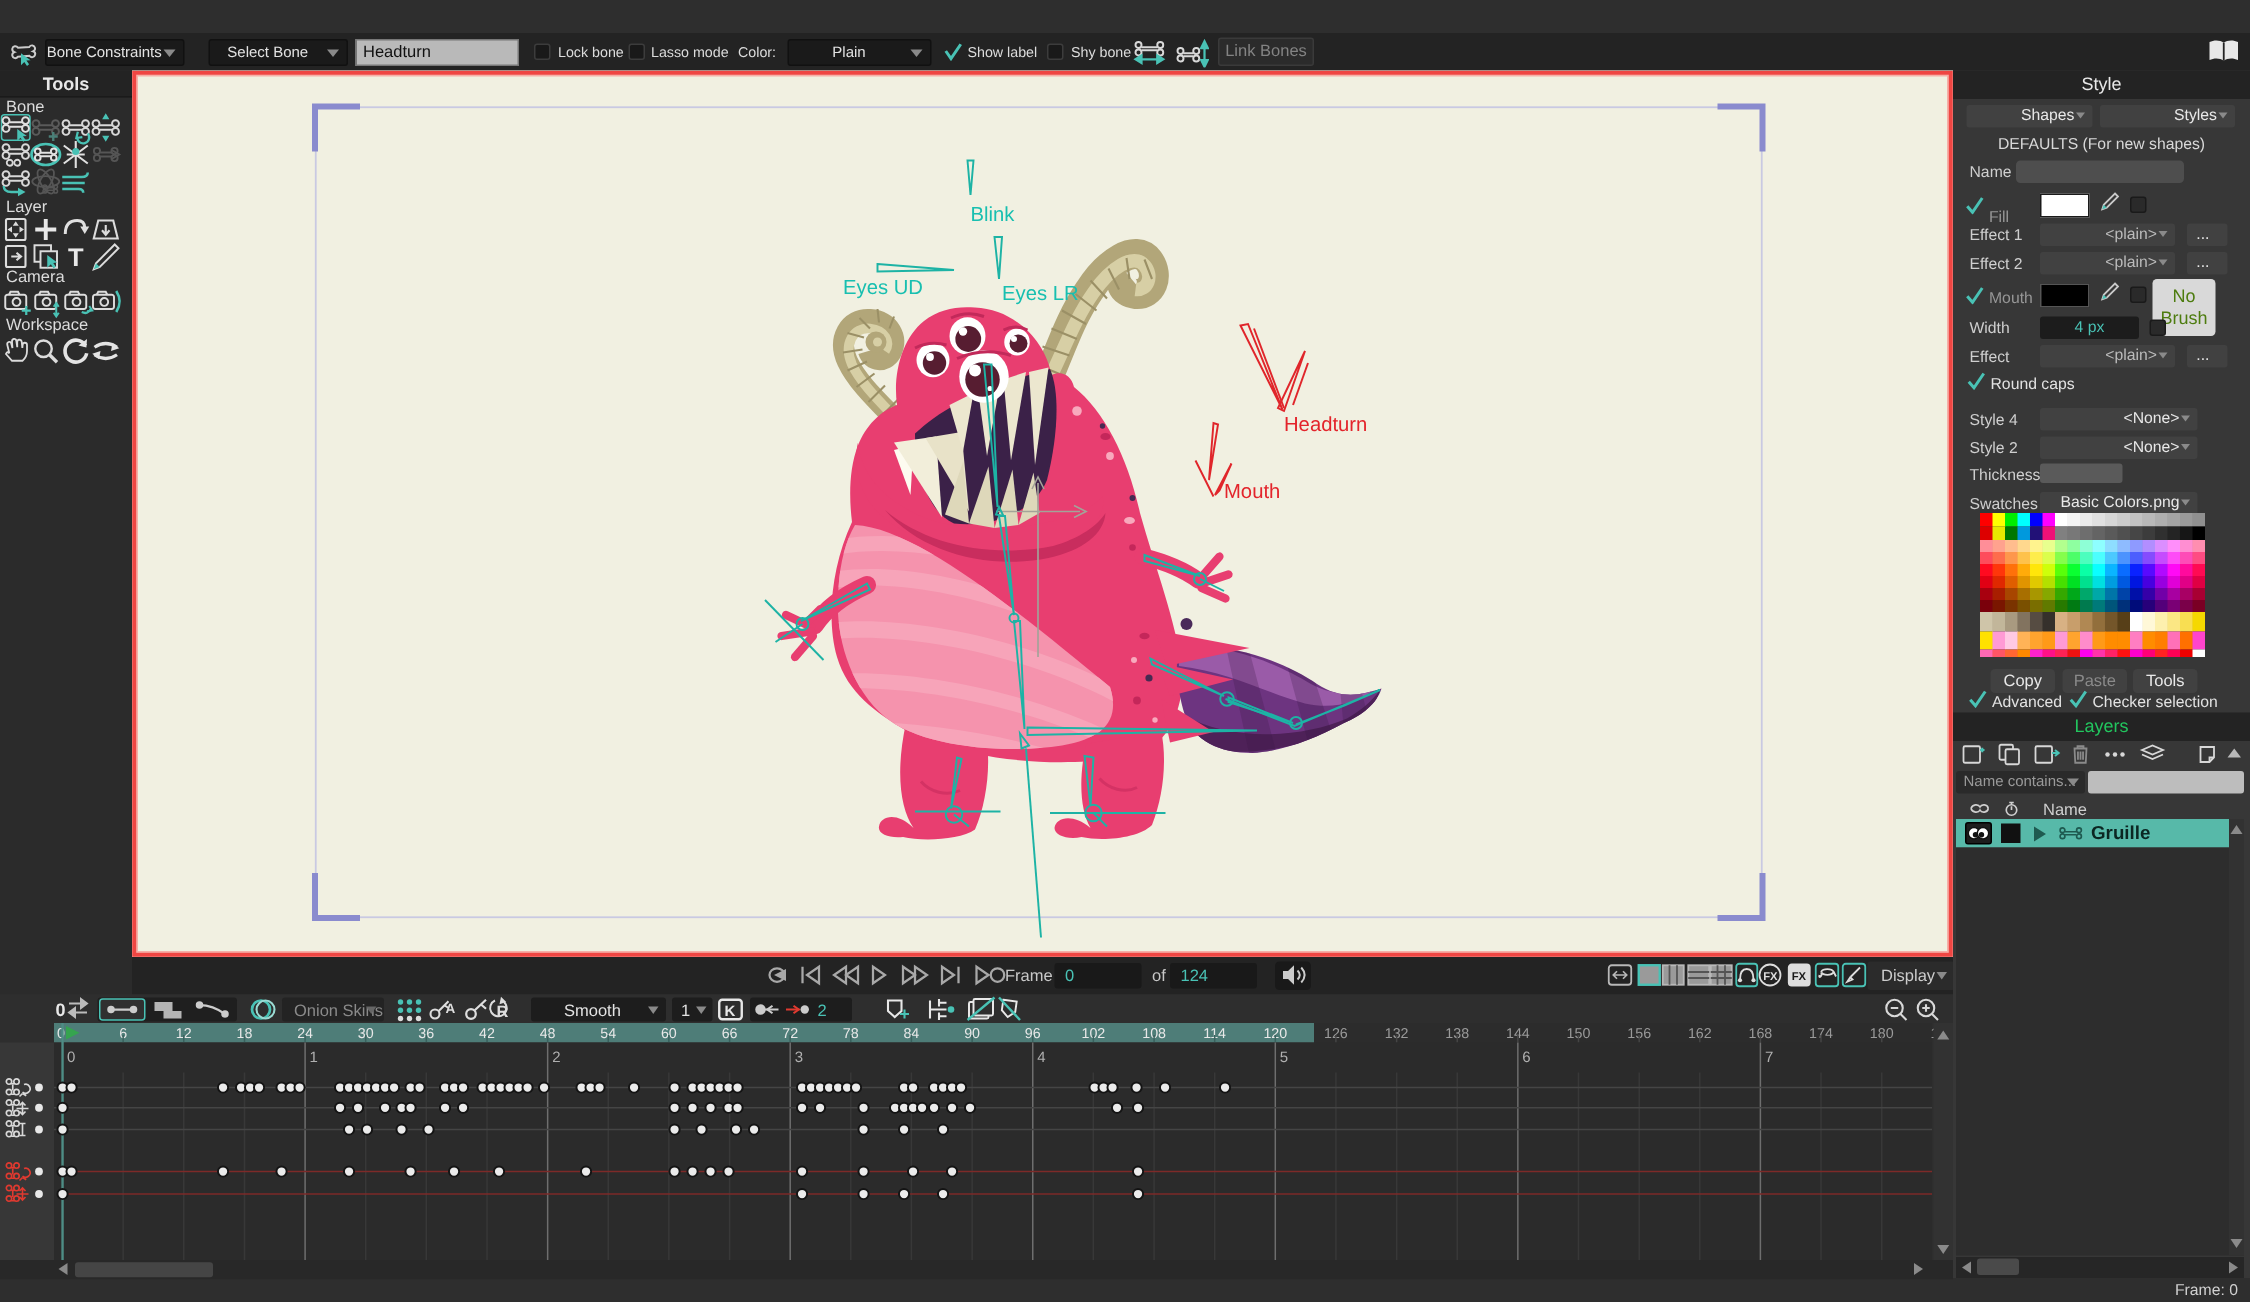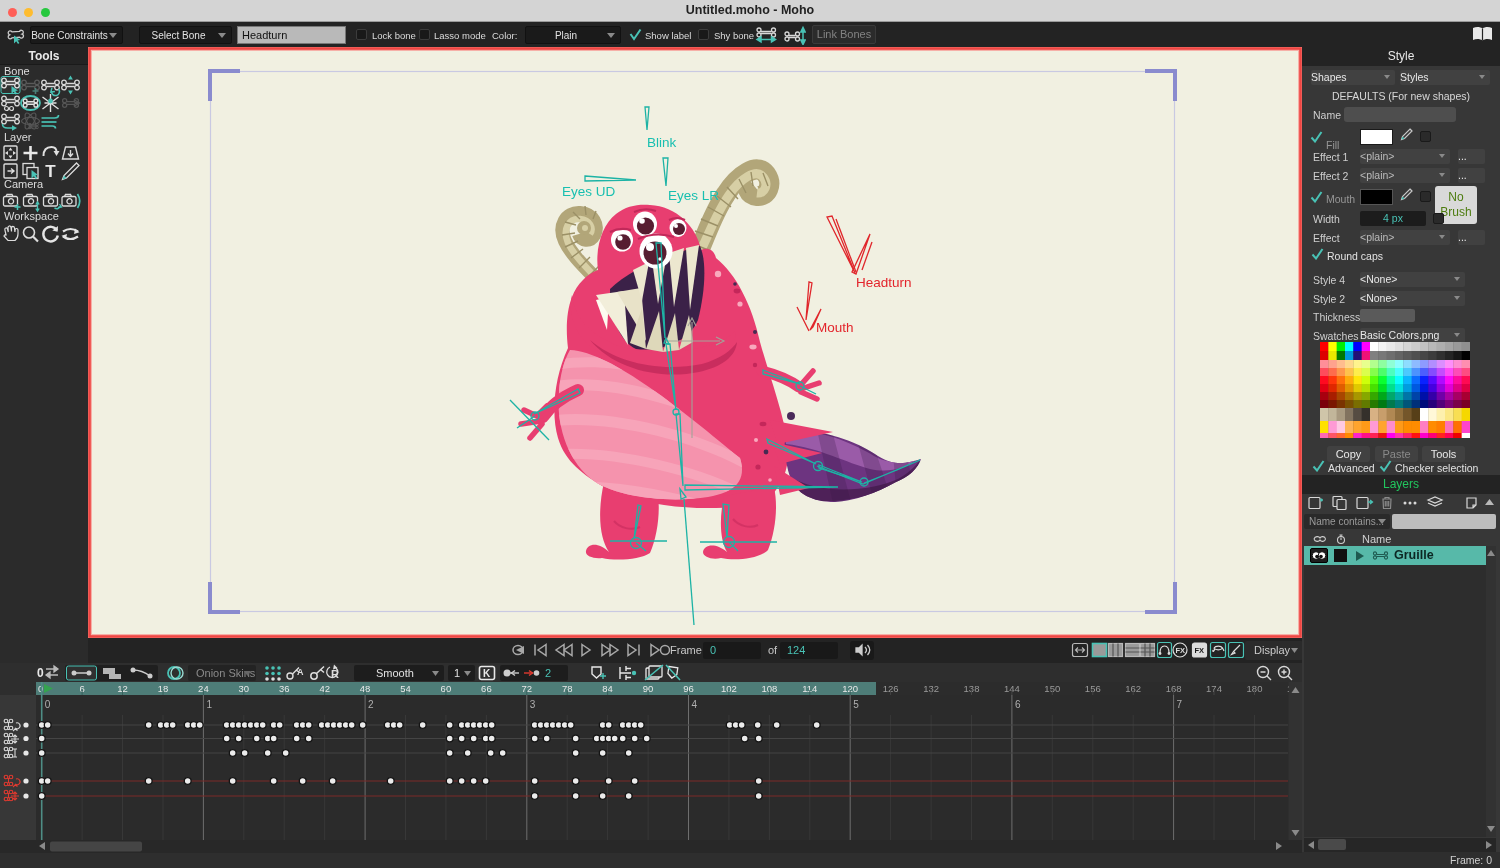--- a/index.html
+++ b/index.html
@@ -3,36 +3,30 @@
 *{margin:0;padding:0;box-sizing:border-box}
 html,body{width:1500px;height:868px;overflow:hidden;background:#2e2e2e;font-family:"Liberation Sans",sans-serif;}
 .abs{position:absolute}
 #page{position:relative;width:1500px;height:868px}
 #titlebar{left:0;top:0;width:1500px;height:22px;background:#d4d4d4;border-bottom:1px solid #9a9a9a}
 #title{width:100%;text-align:center;font-size:12.5px;font-weight:bold;color:#222;line-height:21px}
 .tl{position:absolute;top:7.5px;width:9px;height:9px;border-radius:50%}
 #toolbar{left:0;top:22px;width:1500px;height:25px;background:#232323}
 .tbdrop{position:absolute;top:4px;height:18px;background:#1a1a1a;border:1px solid #111;border-radius:2px;color:#e2e2e2;font-size:10px;text-align:center;line-height:17px;padding-right:14px}
 .arr{position:absolute;right:5px;top:6px;width:0;height:0;border-left:4px solid transparent;border-right:4px solid transparent;border-top:5px solid #8a8a8a}
-.rpd{position:absolute;height:15px;background:#414141;border-radius:2px;color:#e8e8e8;font-size:10.5px;text-align:left;line-height:15px;padding-right:12px}
+.rpd{position:absolute;height:15px;background:#414141;border-radius:2px;color:#e8e8e8;font-size:10.5px;text-align:right;line-height:15px;padding-right:12px}
 .rpd .arr{top:5px;border-left-width:3.5px;border-right-width:3.5px;border-top-width:4.5px}
 .ckb{position:absolute;width:11px;height:11px;background:#2a2a2a;border:1px solid #1a1a1a;border-radius:2px}
 .btn{position:absolute;width:43px;height:16px;background:#414141;border-radius:3px;color:#e8e8e8;font-size:11px;text-align:center;line-height:16px}
 .ck{width:13px;height:12px}
 .cb{position:absolute;top:7px;width:11px;height:11px;background:#191919;border:1px solid #3c3c3c;border-radius:2px}
 .tblab{position:absolute;top:8px;font-size:9.5px;color:#dcdcdc;line-height:11px;white-space:nowrap}
 #lockbones{position:absolute;left:812px;top:3px;width:64px;height:19px;background:#2b2b2b;border:1px solid #3a3a3a;border-radius:2px;color:#838383;font-size:11px;text-align:center;line-height:17px}
 </style></head><body>
 <div id="page">
-<div class="abs" id="titlebar">
-      <div id="title">Untitled.moho - Moho</div>
-<div class="tl" style="left:8.2px;background:#ff5f57"></div>
-<div class="tl" style="left:23.5px;background:#febc2f"></div>
-<div class="tl" style="left:40.5px;background:#27c83f"></div>
-</div>
 <div class="abs" id="toolbar">
 <svg class="abs" style="left:6px;top:3px" width="20" height="20" viewBox="0 0 20 20">
         <path d="M6 6.8 C4.8 5.2 2.6 5.6 2.2 7.4 C2 8.6 2.6 9.4 3.6 9.8 C2.6 10.2 2 11 2.2 12.2 C2.6 14 4.8 14.4 6 12.8 L13.6 12.2 C14.8 13.8 17 13.2 17.4 11.5 C17.7 10.4 17 9.5 16 9.2 C17 8.7 17.6 7.9 17.3 6.8 C16.8 5 14.6 4.7 13.5 6.3 Z" stroke="#cccccc" stroke-width="1.3" fill="none"></path>
         <path d="M8 10.5 L8 18.5 L10.2 16.3 L12 19 L13.4 17.9 L11.6 15.4 L14.4 15.1 Z" fill="#49c2b5"></path>
       </svg>
 <div class="tbdrop" style="left:30px;width:93px">Bone Constraints<span class="arr"></span></div>
 <div class="tbdrop" style="left:139px;width:93px">Select Bone<span class="arr"></span></div>
 <div class="abs" style="left:237px;top:4px;width:109px;height:18px;background:#b9b9b9;border:1px solid #777;color:#111;font-size:11px;line-height:16px;padding-left:4px">Headturn</div>
 <div class="cb" style="left:356px"></div>
       <div class="tblab" style="left:372px">Lock bone</div>

